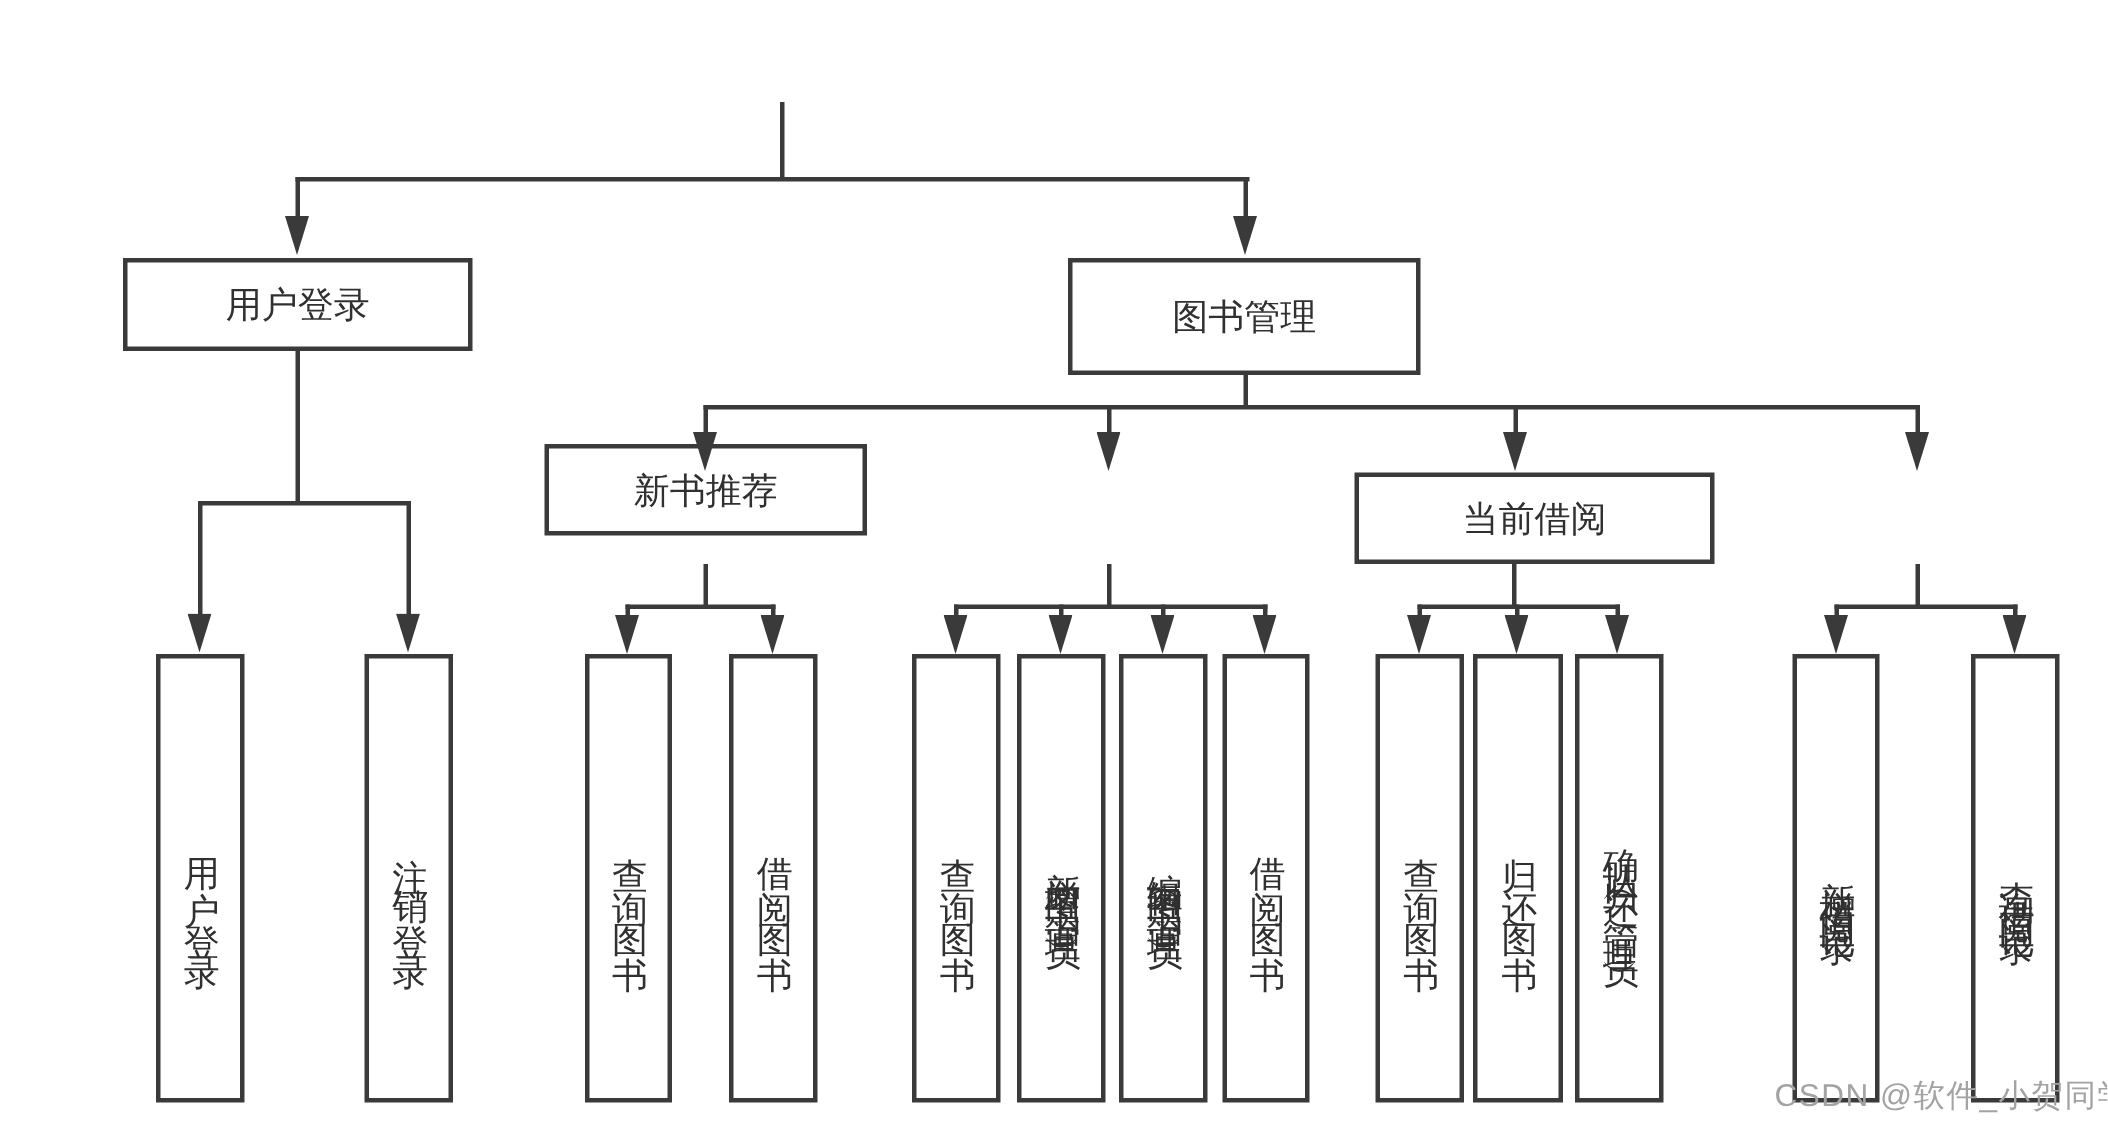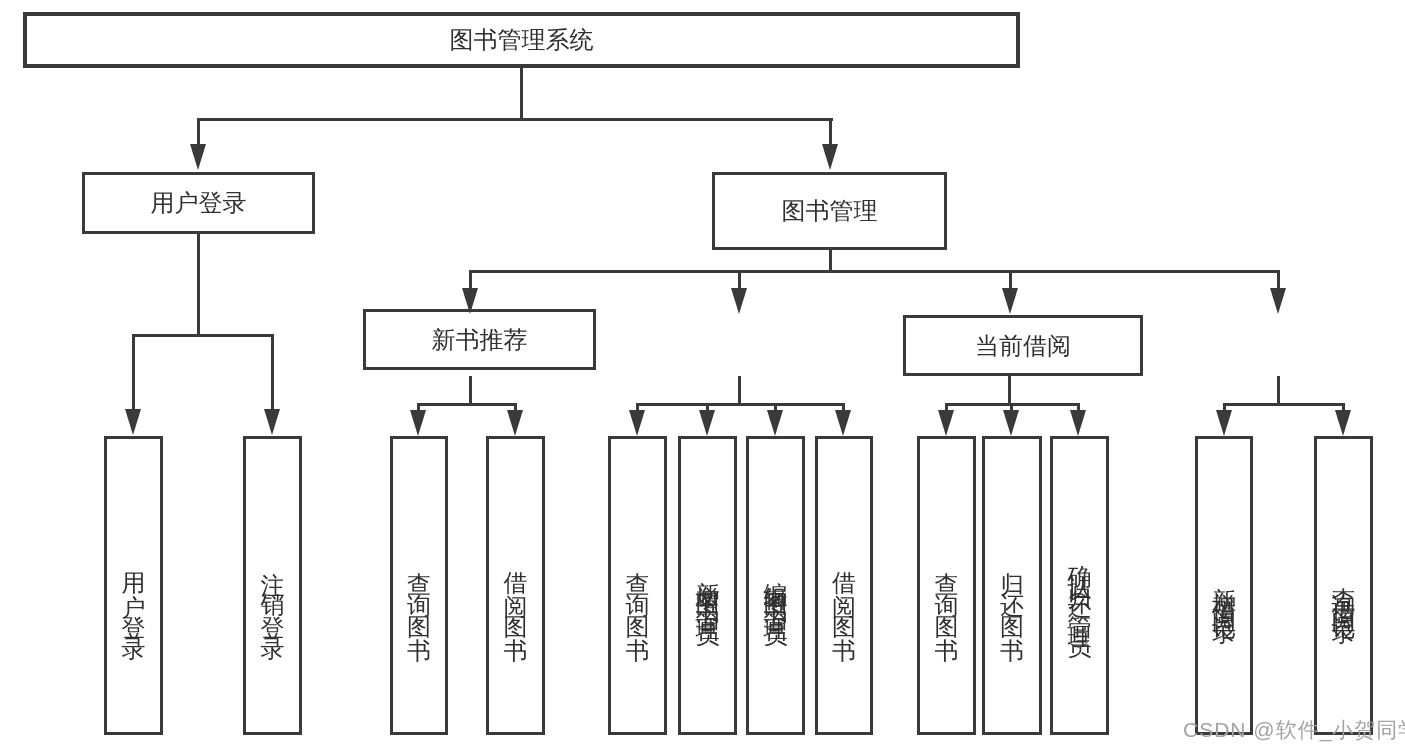--- a/index.html
+++ b/index.html
@@ -87,32 +87,29 @@
   <div class="ar" style="left:1003px;top:410px"></div>
   <div class="ar" style="left:1070px;top:410px"></div>
 
   <div class="ln" style="left:1277px;top:376px;width:3px;height:29px"></div>
   <div class="ln" style="left:1223px;top:403px;width:122px;height:3px"></div>
   <div class="ln" style="left:1223px;top:403px;width:3px;height:9px"></div>
   <div class="ln" style="left:1342px;top:403px;width:3px;height:9px"></div>
   <div class="ar" style="left:1216px;top:410px"></div>
   <div class="ar" style="left:1335px;top:410px"></div>
 
-  <div class="node root" style="left:23px;top:12px;width:997px;height:56px">
-    <span class="lbl">图书管理系统</span>
-  </div>
 
   <div class="node" style="left:82px;top:172px;width:233px;height:62px">
     <span class="lbl">用户登录</span>
   </div>
   <div class="node" style="left:712px;top:172px;width:235px;height:78px">
     <span class="lbl">图书管理</span>
   </div>
 
-  <div class="node" style="left:363px;top:309px;width:233px;height:61px">
+  <div class="node" style="left:363px;top:296px;width:215px;height:61px">
     <span class="lbl">新书推荐</span>
   </div>
   <div class="node" style="left:903px;top:315px;width:240px;height:61px">
     <span class="lbl">当前借阅</span>
   </div>
 
   <div class="node v" style="left:104px;top:436px;width:59px;height:299px">
     <span class="lbl s4">用户登录</span>
   </div>
   <div class="node v" style="left:243px;top:436px;width:59px;height:299px">

